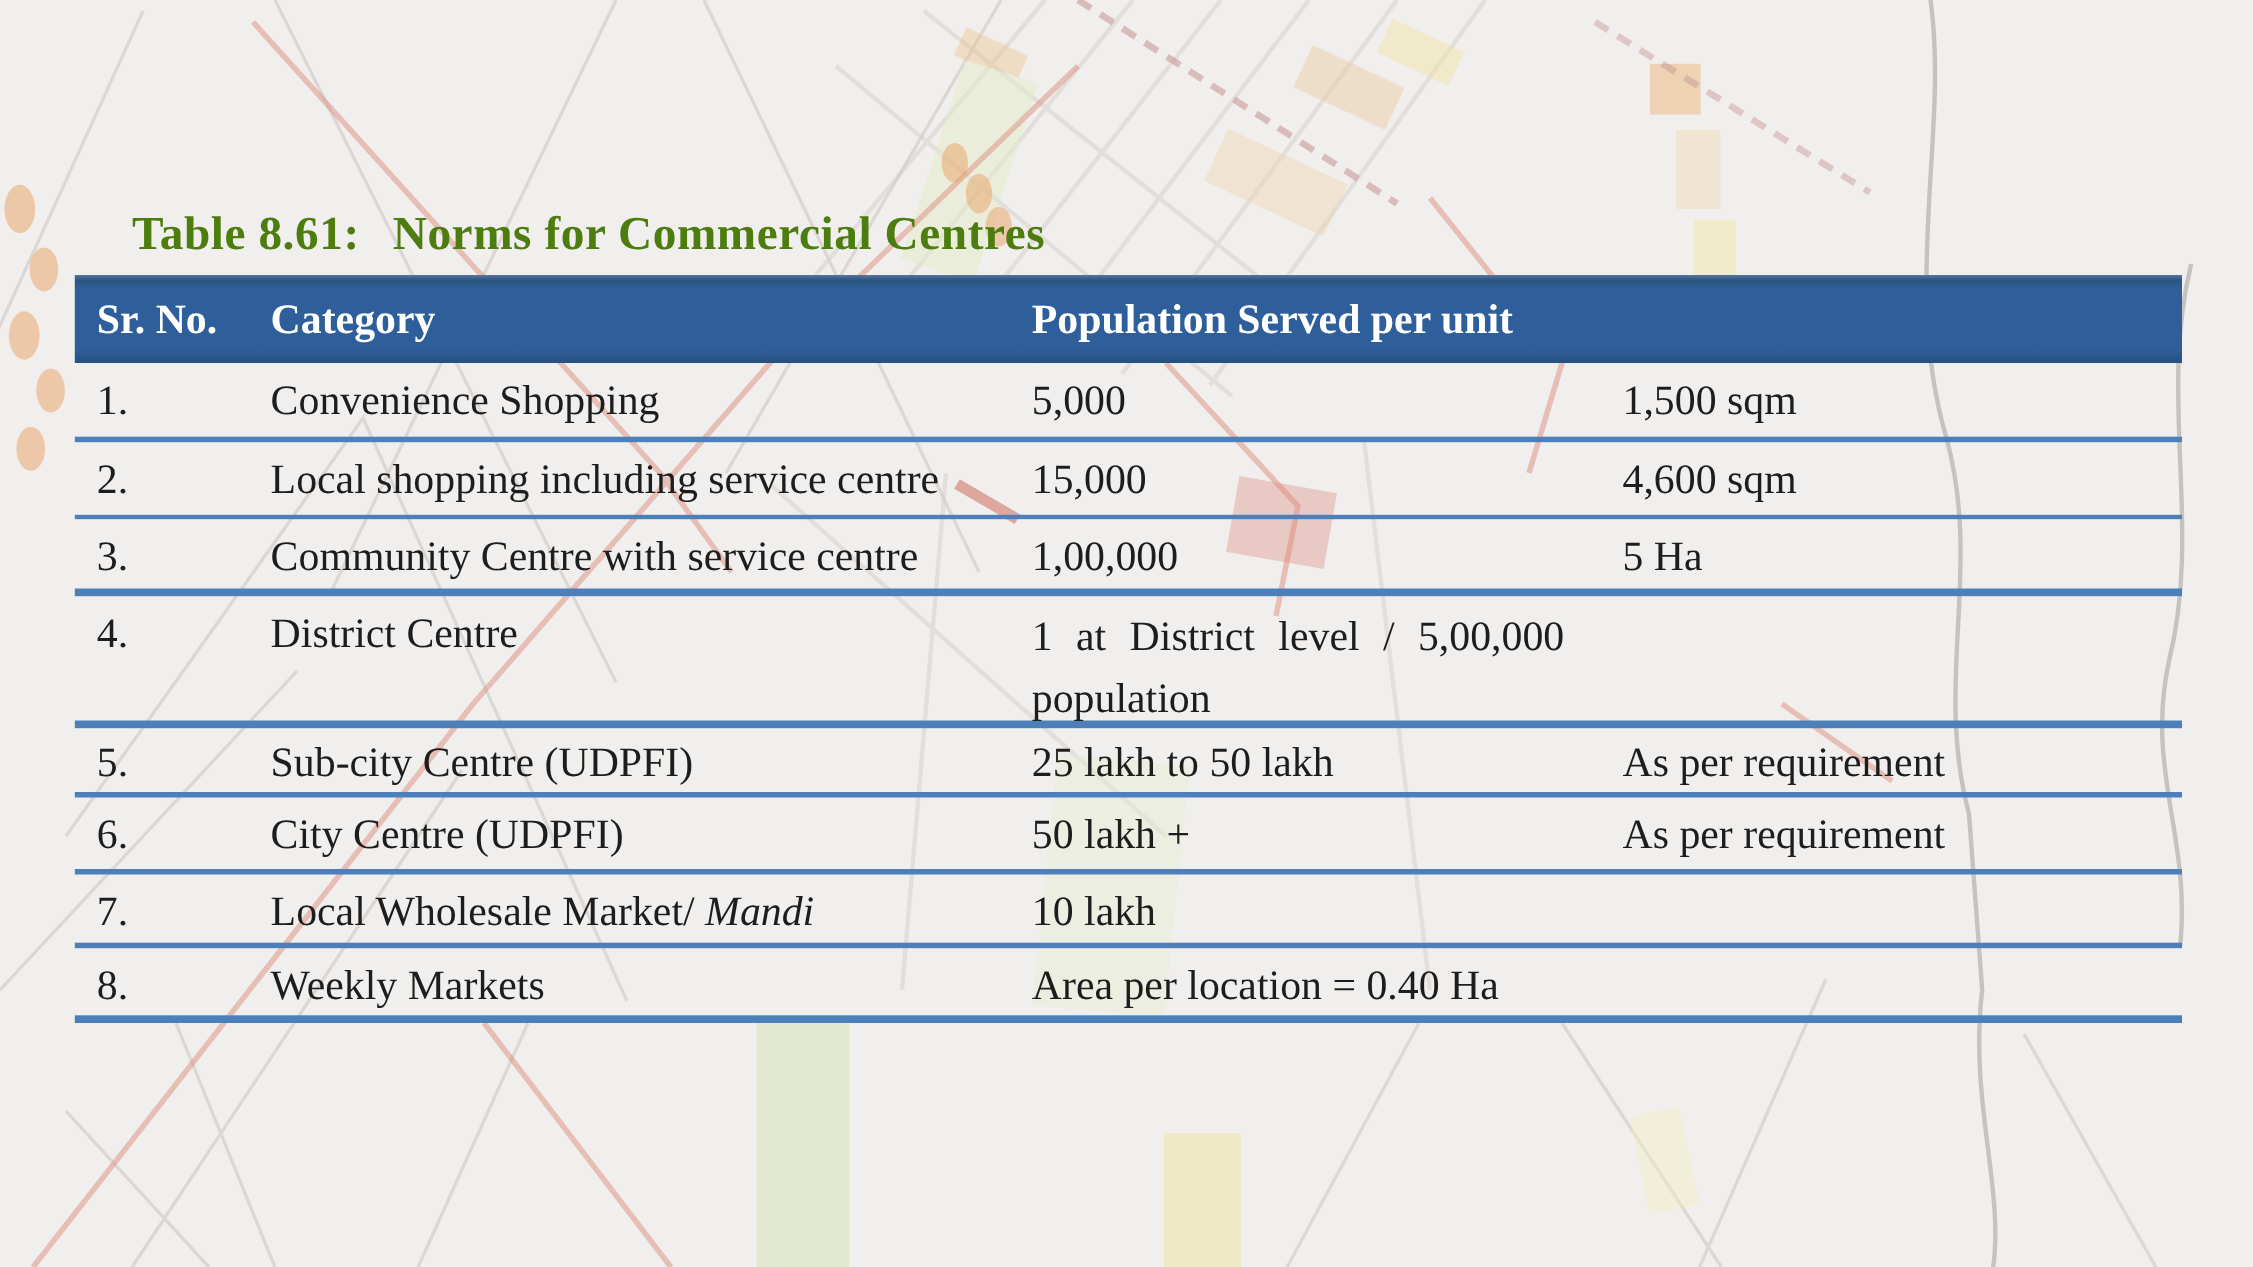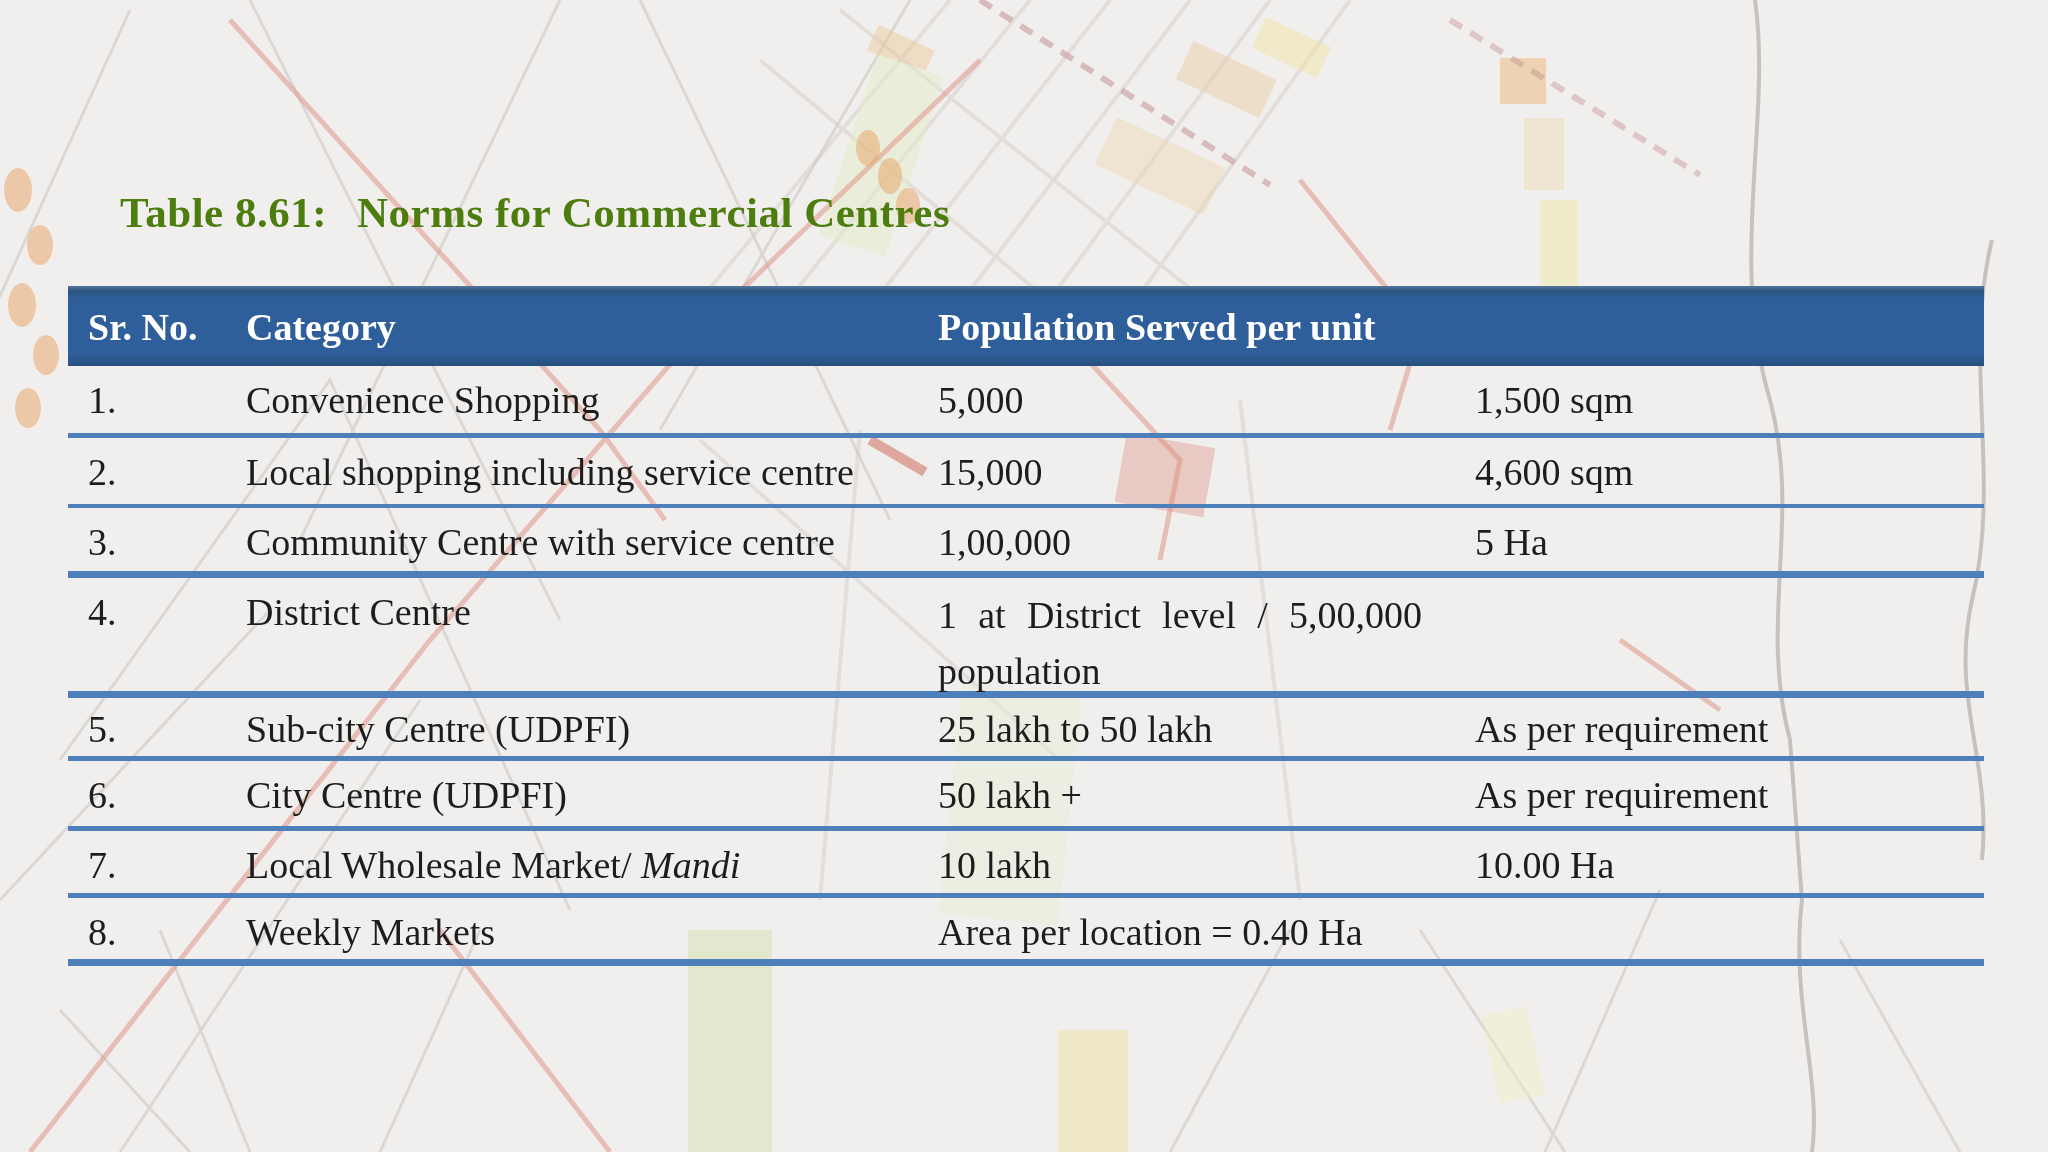--- a/index.html
+++ b/index.html
@@ -10,21 +10,21 @@
   }
   .bg-map{position:absolute;left:0;top:0;width:2048px;height:1152px;}
 
   .doc-title{
     position:absolute;left:72px;top:188px;
     font-size:43px;font-weight:600;color:#4d7c0f;
     letter-spacing:.5px;white-space:nowrap;margin-left:48px;
   }
   .doc-title .t2{margin-left:30px;}
 
-  .norms-table{position:absolute;left:68px;top:250px;width:1916px;margin-top:36px;}
+  .norms-table{position:absolute;left:68px;top:250px;width:1916px;}
 
   .thead{
     display:grid;grid-template-columns:158px 692px 537px 529px;
     height:80px;box-sizing:border-box;
     background:linear-gradient(180deg,#56779f 0%,#2b547f 6%,#2f5f9a 16%,#2f5f9a 84%,#26507e 100%);
   }
   .th{
     color:#ffffff;font-weight:bold;font-size:38px;
     padding:19px 0 0 20px;box-sizing:border-box;white-space:nowrap;
   }
@@ -181,21 +181,20 @@
     <div class="td">6.</div>
     <div class="td">City Centre (UDPFI)</div>
     <div class="td">50 lakh +</div>
     <div class="td">As per requirement</div>
   </div>
 
   <div class="tr r7">
     <div class="td">7.</div>
     <div class="td"><span>Local Wholesale Market/</span> <span class="em">Mandi</span></div>
     <div class="td">10 lakh</div>
-    <div class="td">10.00 Ha</div>
   </div>
 
   <div class="tr r8 thick">
     <div class="td">8.</div>
     <div class="td">Weekly Markets</div>
     <div class="td">Area per location = 0.40 Ha</div>
   </div>
 
 </div>
 

